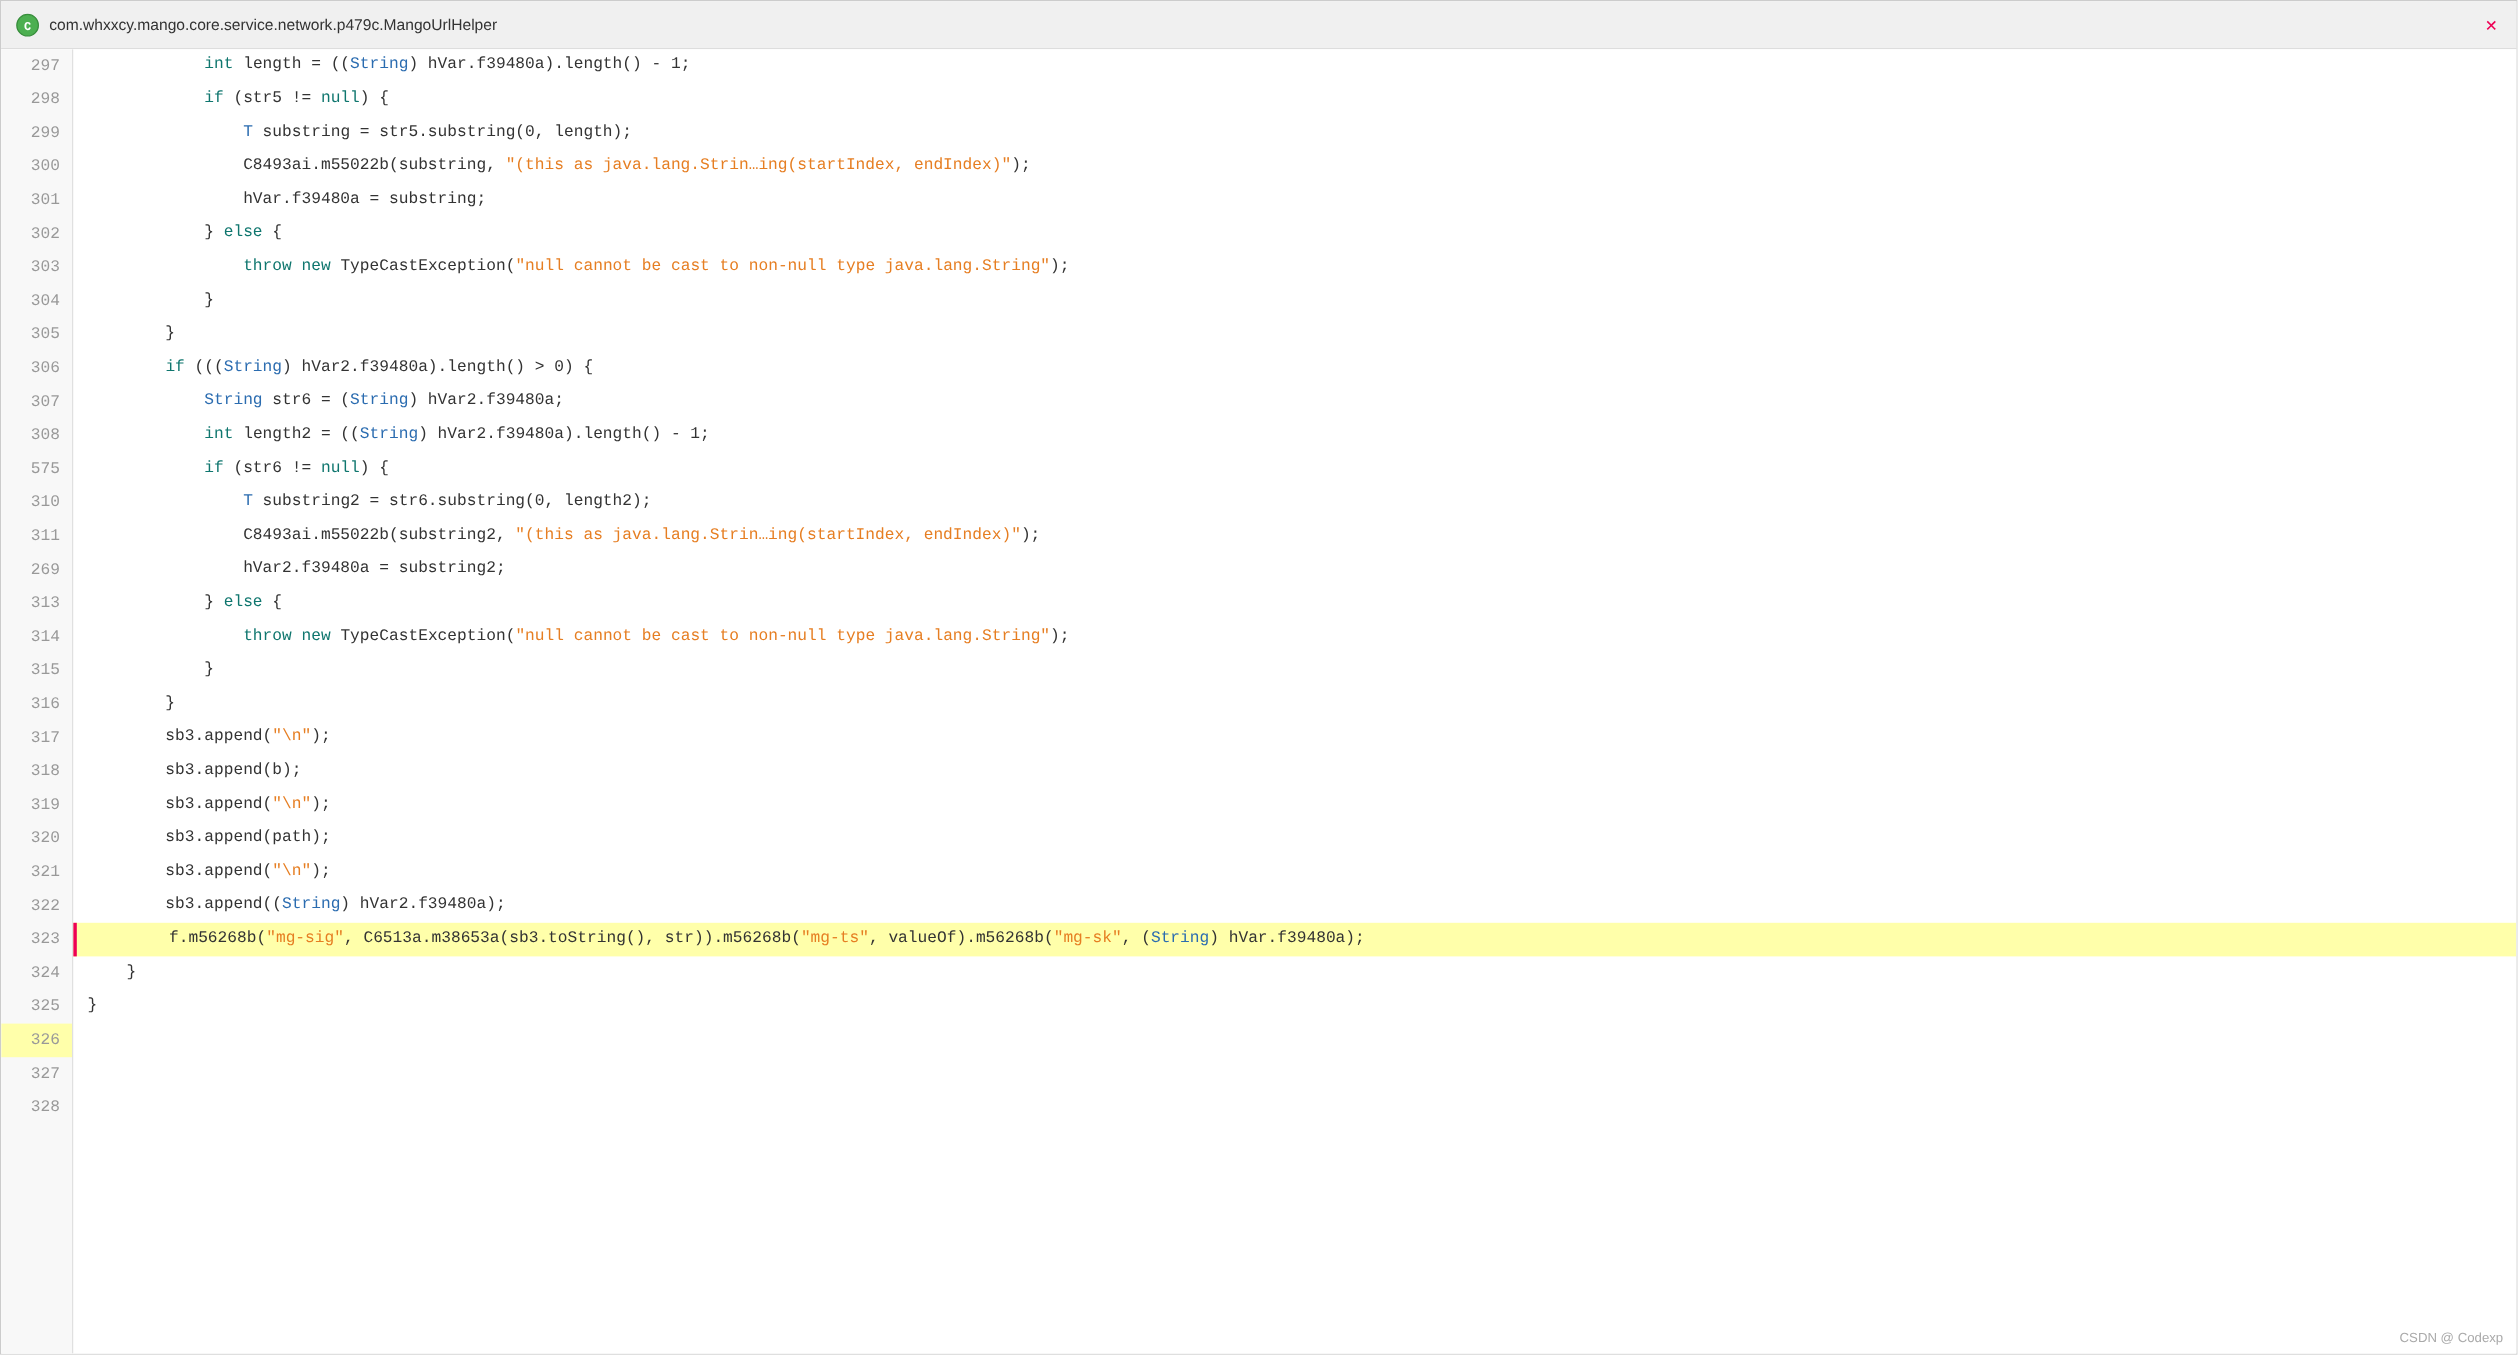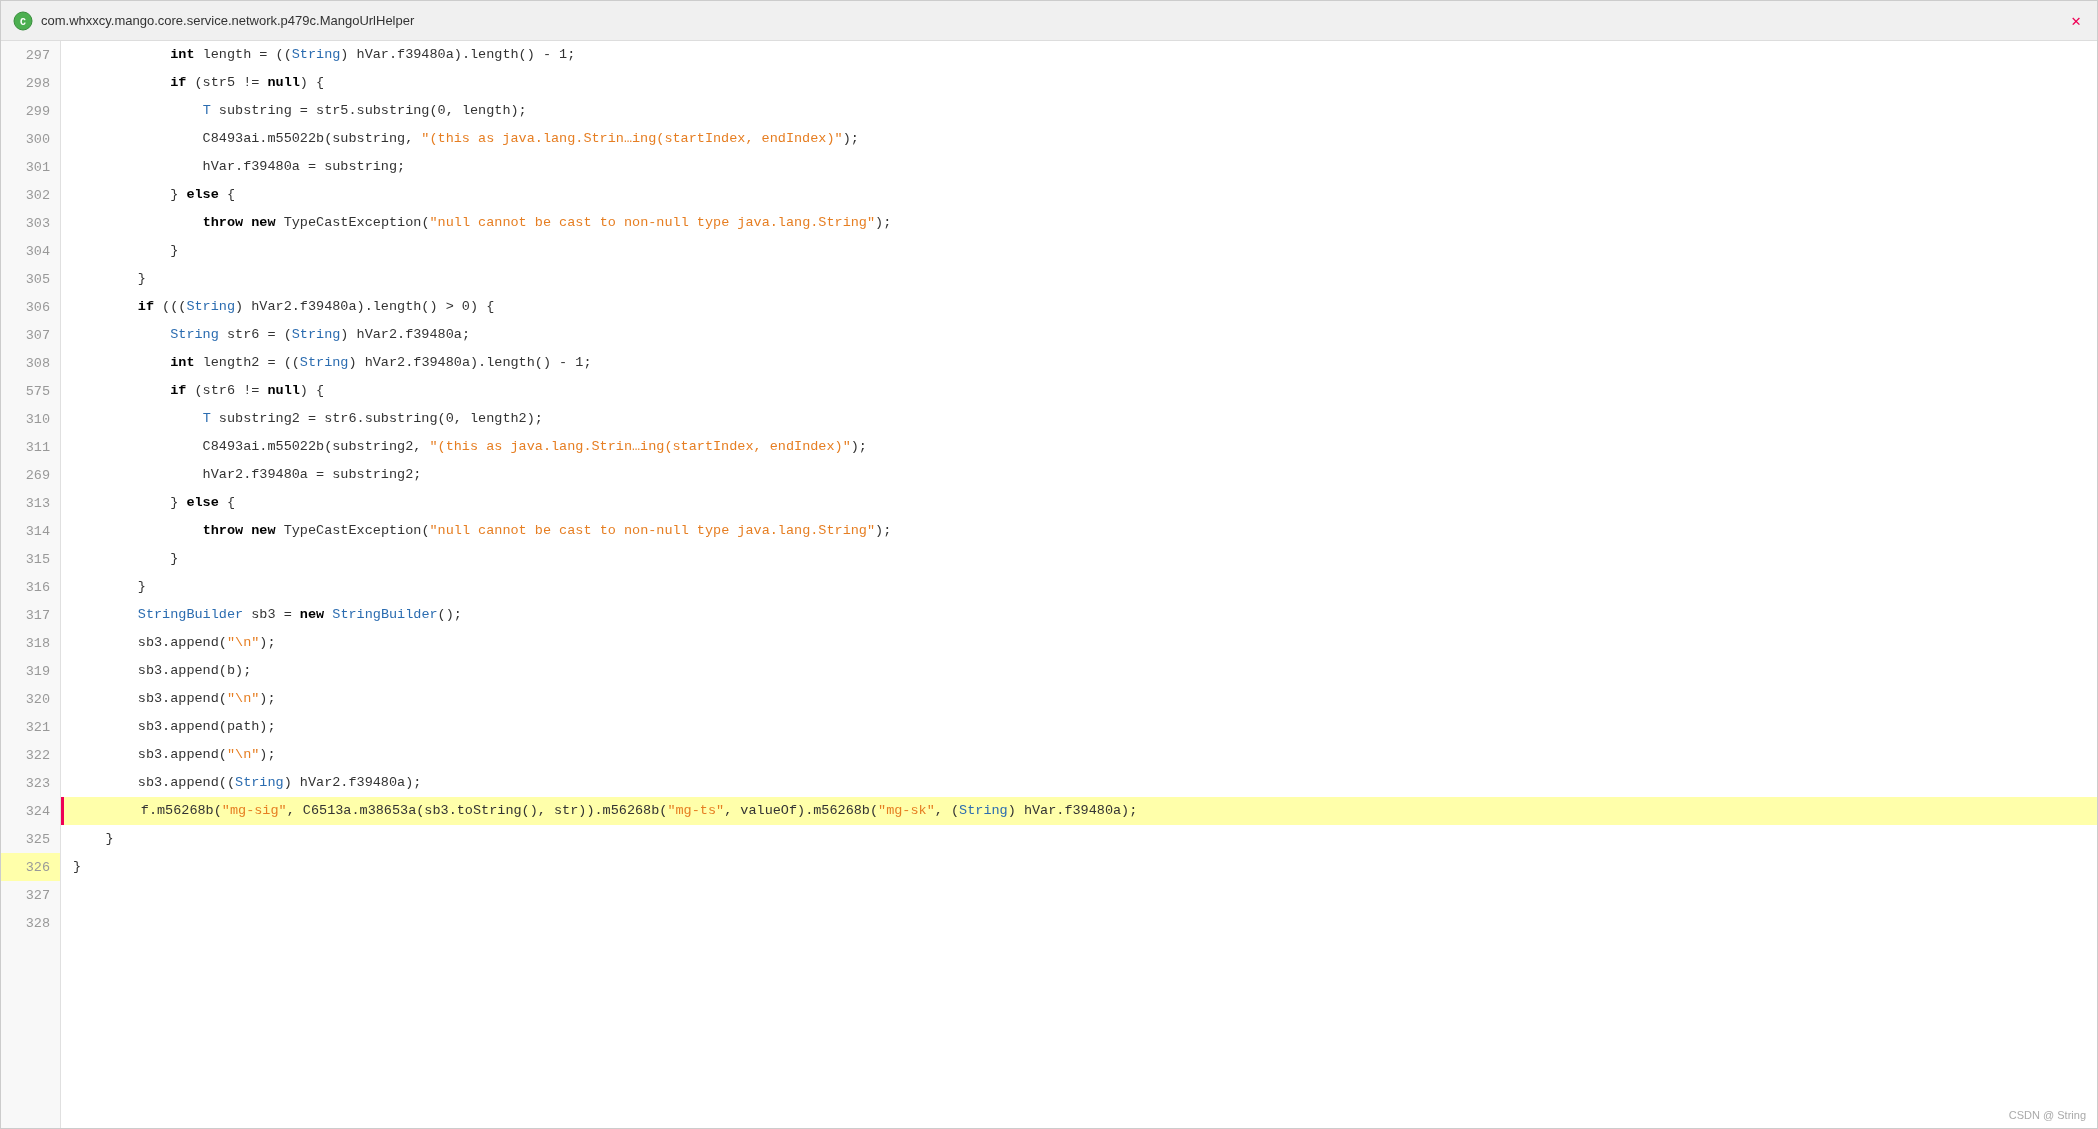--- a/index.html
+++ b/index.html
@@ -85,21 +85,21 @@
       height: 28px;
       line-height: 28px;
       white-space: pre;
       font-size: 13.5px;
     }
     .code-line.active-line {
       background: #ffffaa;
       border-left: 3px solid #e05;
     }
     
-    .kw { color: #000000; font-weight: bold; } 
+    .kw { color: #0f766e; font-weight: normal; } 
     .type { color: #2b6cb0; } 
     .str { color: #e67e22; }
     .watermark {
       position: fixed;
       bottom: 8px;
       right: 12px;
       font-size: 11px;
       color: #aaa;
       font-family: Arial, sans-serif;
     }
@@ -190,21 +190,20 @@
       <span class="code-line">                hVar2.f39480a = substring2;</span>
 
       <span class="code-line">            } <span class="kw">else</span> {</span>
 
       <span class="code-line">                <span class="kw">throw</span> <span class="kw">new</span> TypeCastException(<span class="str">"null cannot be cast to non-null type java.lang.String"</span>);</span>
 
       <span class="code-line">            }</span>
 
       <span class="code-line">        }</span>
 
-      <span class="code-line">        <span class="type">StringBuilder</span> sb3 = <span class="kw">new</span> <span class="type">StringBuilder</span>();</span>
 
 
       <span class="code-line">        sb3.append(<span class="str">"\n"</span>);</span>
 
       <span class="code-line">        sb3.append(b);</span>
 
       <span class="code-line">        sb3.append(<span class="str">"\n"</span>);</span>
 
       <span class="code-line">        sb3.append(path);</span>
 
@@ -215,13 +214,13 @@
       <span class="code-line active-line">        f.m56268b(<span class="str">"mg-sig"</span>, C6513a.m38653a(sb3.toString(), str)).m56268b(<span class="str">"mg-ts"</span>, valueOf).m56268b(<span class="str">"mg-sk"</span>, (<span class="type">String</span>) hVar.f39480a);</span>
 
       <span class="code-line">    }</span>
 
       <span class="code-line">}</span>
 
     </div>
   </div>
 </div>
 
-<div class="watermark">CSDN @ String</div>
+<div class="watermark">CSDN @ Codexp</div>
 
 </body></html>

